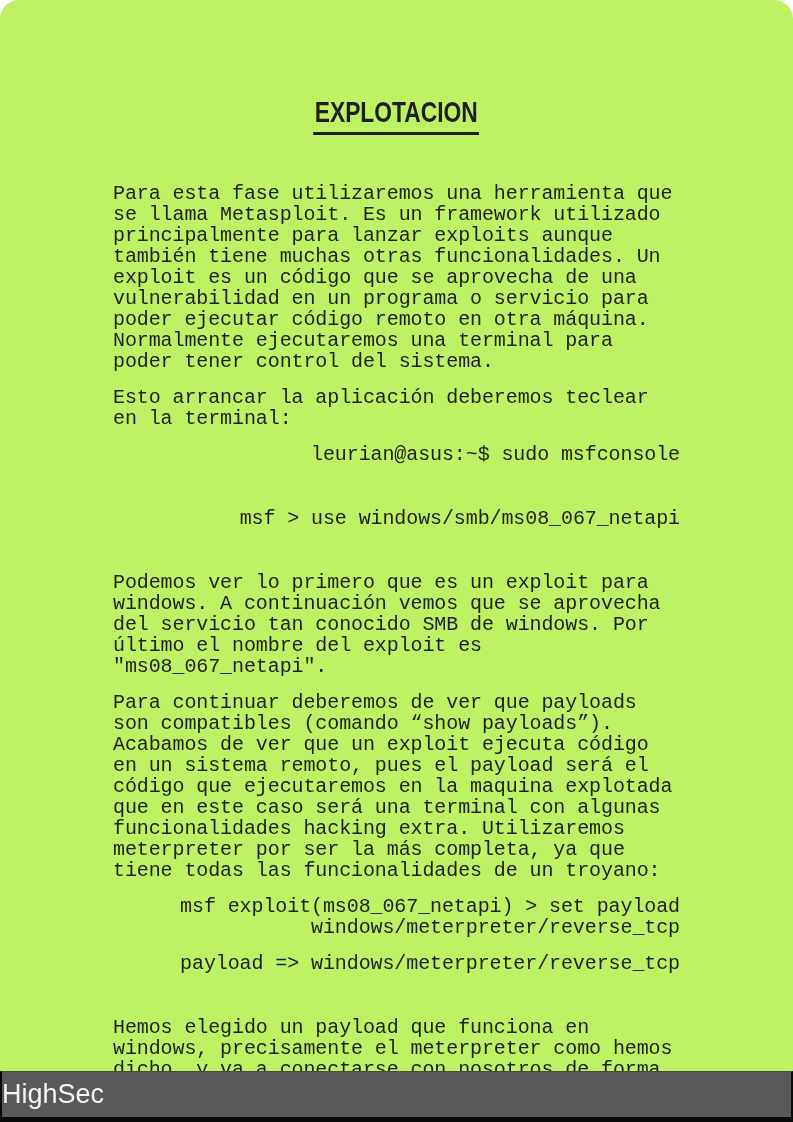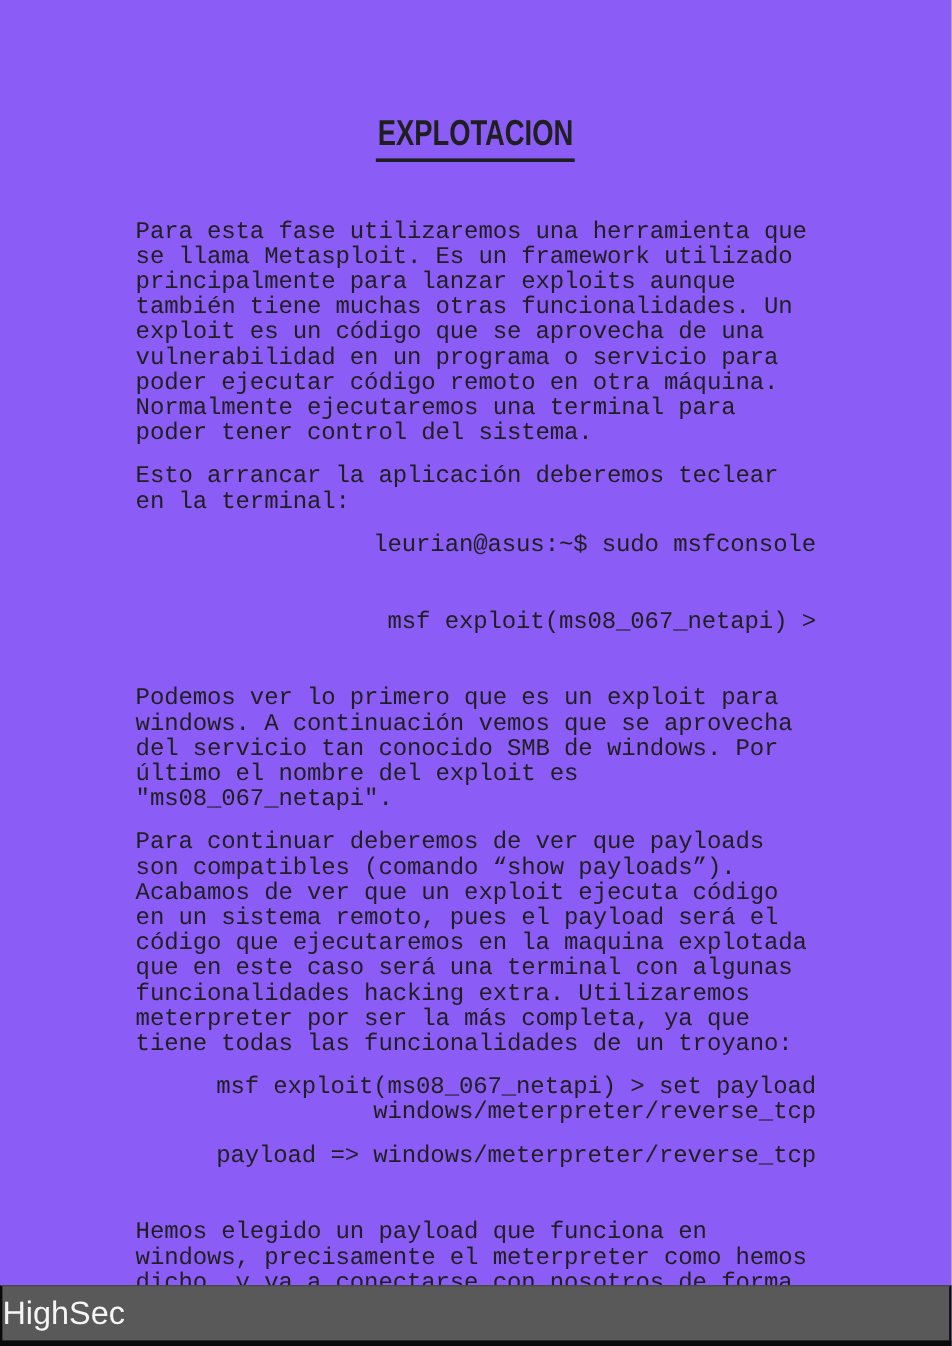--- a/index.html
+++ b/index.html
@@ -11,21 +11,22 @@
     height: 1122px;
     background: #ffffff;
     position: relative;
     overflow: hidden;
     font-family: "Liberation Sans", sans-serif;
     color: #1f1f1f;
   }
   .page {
     position: absolute;
     inset: 0;
-    background: #8b5cf6;
+    background: #bef264;
+    border-radius: 19px;
   }
   .content {
     padding: 0 113px;
   }
   .doc-title {
     text-align: center;
     margin: 94px 0 48px 0;
     line-height: 36px;
     font-size: 30px;
     font-weight: 700;
@@ -89,22 +90,22 @@
 
     <p class="para">Para esta fase utilizaremos una herramienta que se llama Metasploit. Es un framework utilizado principalmente para lanzar exploits aunque también tiene muchas otras funcionalidades. Un exploit es un código que se aprovecha de una vulnerabilidad en un programa o servicio para poder ejecutar código remoto en otra máquina. Normalmente ejecutaremos una terminal para poder tener control del sistema.</p>
 
     <p class="para">Esto arrancar la aplicación deberemos teclear en la terminal:</p>
 
     <p class="code-line">leurian@asus:~$ sudo msfconsole</p>
 
     <div class="spacer"></div>
 
 
+    <p class="code-line">msf &gt; use windows/smb/ms08_067_netapi</p>
 
-    <p class="code-line">msf exploit(ms08_067_netapi) &gt;</p>
 
     <div class="spacer"></div>
 
     <p class="para">Podemos ver lo primero que es un exploit para windows. A continuación vemos que se aprovecha del servicio tan conocido SMB de windows. Por último el nombre del exploit es "ms08_067_netapi".</p>
 
     <p class="para">Para continuar deberemos de ver que payloads son compatibles (comando “show payloads”). Acabamos de ver que un exploit ejecuta código en un sistema remoto, pues el payload será el código que ejecutaremos en la maquina explotada que en este caso será una terminal con algunas funcionalidades hacking extra. Utilizaremos meterpreter por ser la más completa, ya que tiene todas las funcionalidades de un troyano:</p>
 
     <p class="code-line">msf exploit(ms08_067_netapi) &gt; set payload windows/meterpreter/reverse_tcp</p>
 
     <p class="code-line">payload =&gt; windows/meterpreter/reverse_tcp</p>

